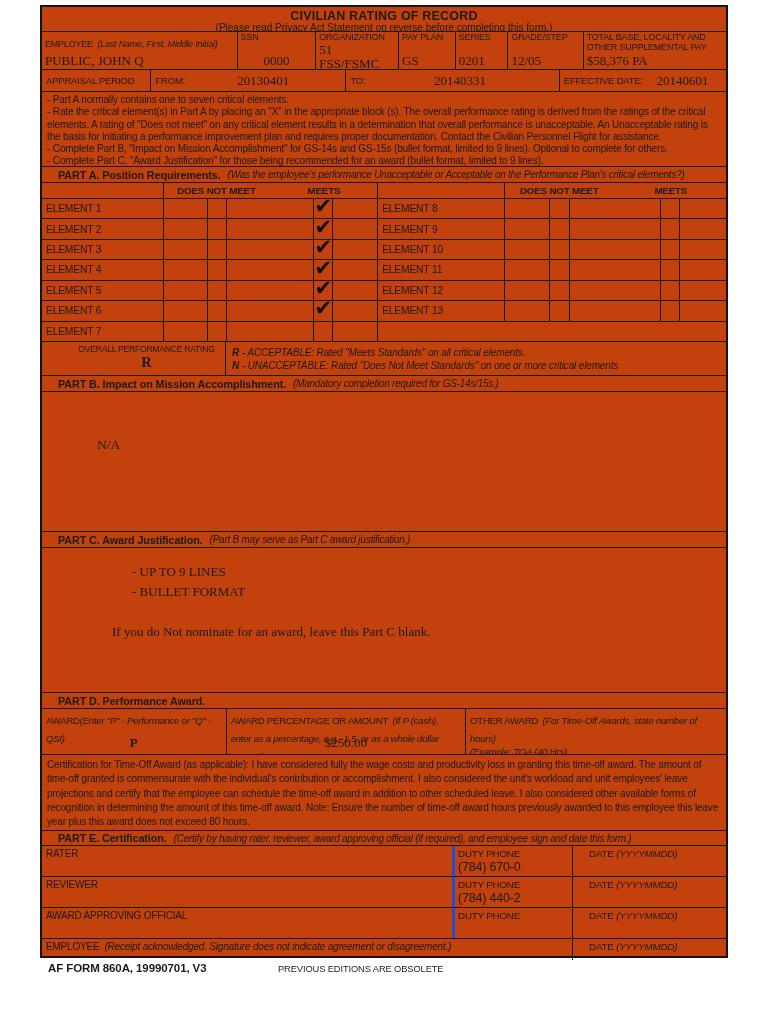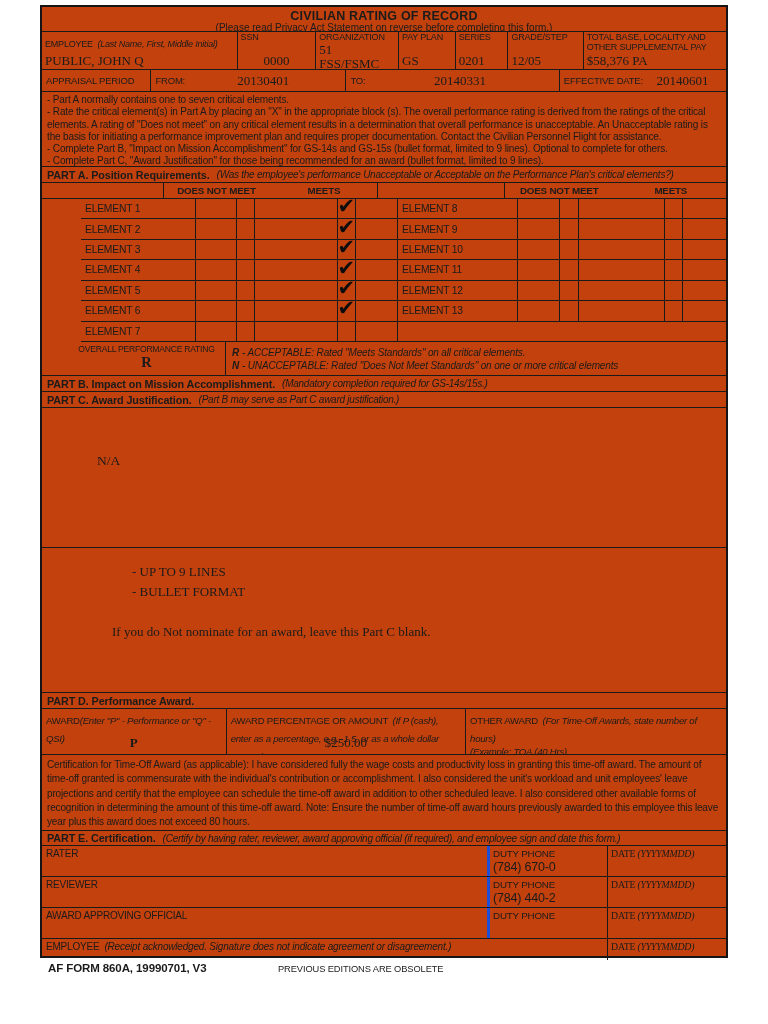--- a/index.html
+++ b/index.html
@@ -33,37 +33,37 @@
                padding:0 4px; overflow:hidden; }
   .appr-cell:last-child { border-right:none; }
   .appr-label { font-size:9.5px; letter-spacing:-.2px; }
   .appr-val { flex:1; text-align:center; }
 
   
   .instr { height:75px; padding:2px 5px 0 5px; }
   .il { font-size:10px; line-height:12.3px; letter-spacing:-.15px; }
 
   
-  .part-head { height:16px; display:flex; align-items:center; padding:0 5px; gap:7px; }
+  .part-head { height:16px; display:flex; align-items:center; padding:0 16px; gap:7px; }
   .ph-label { font-size:10.8px; font-weight:bold; letter-spacing:-.1px; white-space:nowrap; }
   .ph-note  { font-size:10px; font-style:italic; letter-spacing:-.25px; white-space:nowrap; overflow:hidden; }
   .pe-head { height:15px; }
 
   
   .col-head { height:16px; display:flex; }
   .half { width:49.15%; display:flex; position:relative; border-right:1px solid #1a1a1a; }
   .half.right { width:50.85%; border-right:none; }
   .half-label { width:36.5%; border-right:1px solid #1a1a1a; padding:0 4px;
                 display:flex; align-items:center; font-size:10.3px; letter-spacing:-.2px; }
   .half-rating { flex:1; position:relative; }
   .hdr-span { position:absolute; top:2px; transform:translateX(-50%); font-size:9.8px;
               font-weight:bold; letter-spacing:-.2px; white-space:nowrap; }
   .hdr-dnm { left:24.5%; }
   .hdr-meets { left:75%; }
-  .el-rows { height:143px; display:flex; flex-direction:column;margin-left:39px; }
+  .el-rows { height:143px; display:flex; flex-direction:column; }
   .el-row { flex:1; display:flex; border-bottom:1px solid #1a1a1a; }
   .el-row:last-child { border-bottom:none; }
   .cbox { position:absolute; top:0; bottom:0; width:9.4%;
           border-left:1px solid #1a1a1a; border-right:1px solid #1a1a1a; }
   .cbox.dnm { left:20%; }
   .cbox.meets { left:70%; }
   .check { position:absolute; left:50%; top:38%; transform:translate(-50%,-50%);
            font-family:"DejaVu Sans", sans-serif; font-size:21px; font-weight:bold; color:#0d0d0d; }
 
   
@@ -98,22 +98,22 @@
   
   .pe-rows { height:114px; display:flex; flex-direction:column; }
   .pe-row { display:flex; border-bottom:1px solid #1a1a1a; }
   .pe-row:last-child { border-bottom:none; }
   .pe-name { flex:1; padding:2px 4px; display:flex; gap:5px; align-items:flex-start; }
   .pe-name-label { font-size:10px; letter-spacing:-.2px; }
   .pe-name-note { font-size:10px; font-style:italic; letter-spacing:-.2px; }
   .pe-duty { width:120px; border-left:3px solid #1d4ed8; padding:2px 3px; }
   .pe-duty-label { font-size:9.8px; letter-spacing:-.2px; }
   .pe-duty-value { font-size:12.5px; margin-top:1px; letter-spacing:-.2px; }
-  .pe-date { width:119px; border-left:1px solid #1a1a1a; padding:2px 3px; font-size:9.8px;
-             letter-spacing:-.2px; white-space:nowrap;font-family:Liberation Serif, serif; }
+  .pe-date { width:154px; border-left:1px solid #1a1a1a; padding:2px 16px; font-size:9.8px;
+             letter-spacing:-.2px; white-space:nowrap; }
   .pe-date .fmt { font-style:italic; }
 
   
   .footer-id { position:absolute; left:48px; top:962px; font-weight:bold; font-size:11.5px; letter-spacing:-.1px; }
   .footer-note { position:absolute; left:278px; top:964px; font-size:9.3px; letter-spacing:-.1px; }
 </style>
 </head>
 <body>
 
 <div class="form">
@@ -331,27 +331,27 @@
     <div class="ov-right" id="legend">
         <div class="legend-line"><span class="legend-letter">R</span>- ACCEPTABLE: Rated "Meets Standards" on all critical elements.</div>
         <div class="legend-line"><span class="legend-letter">N</span>- UNACCEPTABLE: Rated "Does Not Meet Standards" on one or more critical elements</div>
       </div>
   </div>
 
   <div class="sec part-head">
     <span class="ph-label">PART B.  Impact on Mission Accomplishment.</span>
     <span class="ph-note">(Mandatory completion required for GS-14s/15s.)</span>
   </div>
+  <div class="sec pb-body">
+    <div class="pb-na">N/A</div>
+  </div>
+
   <div class="sec part-head">
     <span class="ph-label">PART C.  Award Justification.</span>
     <span class="ph-note">(Part B may serve as Part C award justification.)</span>
-  </div>
-
-  <div class="sec pb-body">
-    <div class="pb-na">N/A</div>
   </div>
   <div class="sec pc-body">
     <div class="pc-bullets">
       <div>- UP TO 9 LINES</div>
       <div>- BULLET FORMAT</div>
     </div>
     <div class="pc-note">If you do Not nominate for an award, leave this Part C blank.</div>
   </div>
 
   <div class="sec part-head">

